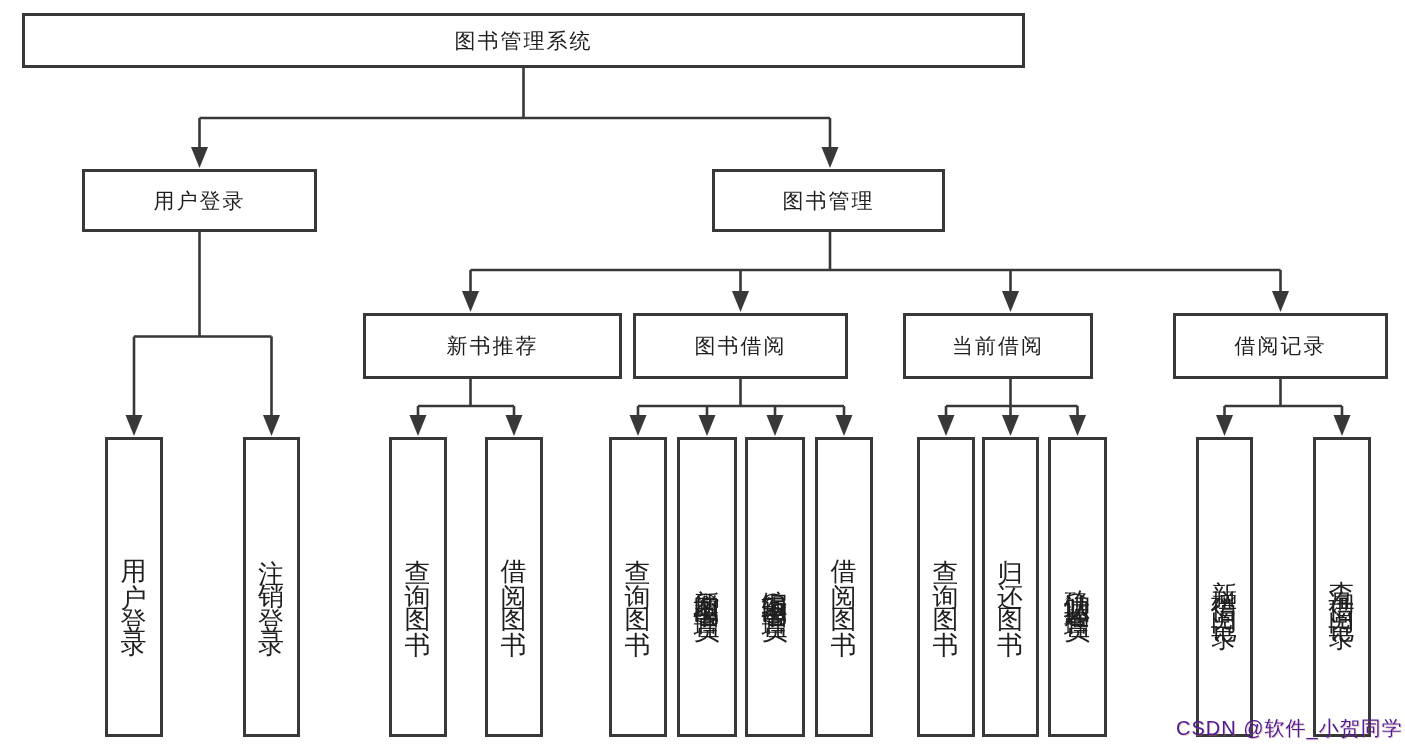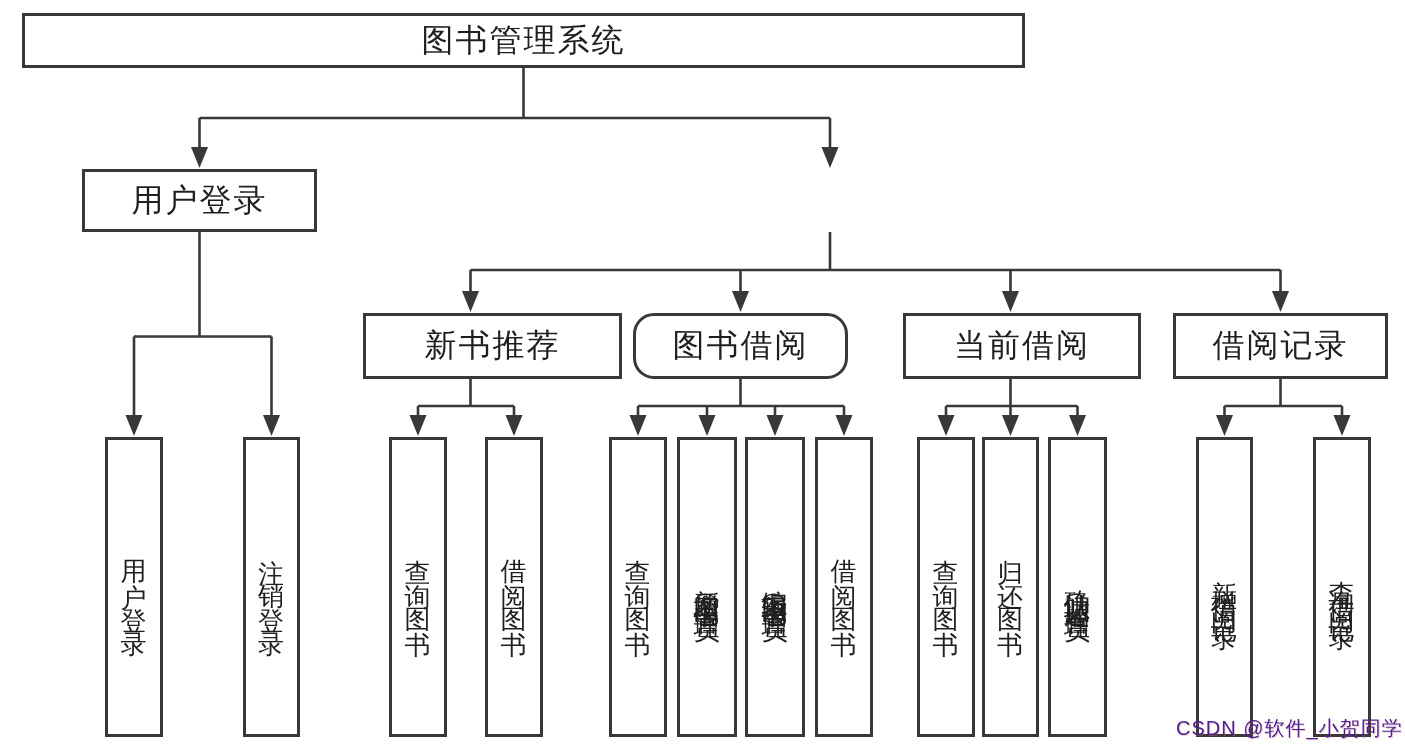--- a/index.html
+++ b/index.html
@@ -8,21 +8,21 @@
     font-family:"Liberation Sans","DejaVu Sans",sans-serif;
     overflow:hidden;
   }
   #canvas{position:absolute;left:0;top:0;width:1405px;height:747px;}
   svg.connectors{position:absolute;left:0;top:0;pointer-events:none;}
   .node{
     position:absolute;background:#ffffff;border:3px solid #383838;
     box-sizing:border-box;display:flex;align-items:center;justify-content:center;
     color:#1f1f1f;z-index:2;
   }
-  .h{font-size:32px;letter-spacing:2px;white-space:nowrap;}
+  .h{font-size:21px;letter-spacing:2px;white-space:nowrap;}
   .v{
     writing-mode:vertical-rl;
     font-size:26px;line-height:1;white-space:nowrap;
   }
   .len4{letter-spacing:24px;}
   .len6{letter-spacing:9px;}
   .len9{letter-spacing:4px;}
   .watermark{
     position:absolute;left:1176px;top:715px;z-index:3;
     font-size:20px;color:#4c1d95;letter-spacing:1px;white-space:nowrap;
@@ -81,28 +81,31 @@
     </g>
   </svg>
 
   <div class="node h" style="left:22px;top:13px;width:1003px;height:55px;">
     <span>图书管理系统</span>
   </div>
 
   <div class="node h" style="left:82px;top:169px;width:235px;height:63px;">
     <span>用户登录</span>
   </div>
+  <div class="node h" style="left:712px;top:169px;width:233px;height:63px;">
+    <span>图书管理</span>
+  </div>
 
   <div class="node h" style="left:363px;top:313px;width:259px;height:66px;">
     <span>新书推荐</span>
   </div>
-  <div class="node h" style="left:633px;top:313px;width:215px;height:66px;border-radius:21px;">
+  <div class="node h" style="left:633px;top:313px;width:215px;height:66px;">
     <span>图书借阅</span>
   </div>
-  <div class="node h" style="left:903px;top:313px;width:238px;height:66px;">
+  <div class="node h" style="left:903px;top:313px;width:190px;height:66px;">
     <span>当前借阅</span>
   </div>
   <div class="node h" style="left:1173px;top:313px;width:215px;height:66px;">
     <span>借阅记录</span>
   </div>
 
   <div class="node" style="left:105px;top:437px;width:58px;height:300px;">
     <span class="v len4">用户登录</span>
   </div>
   <div class="node" style="left:243px;top:437px;width:57px;height:300px;">

